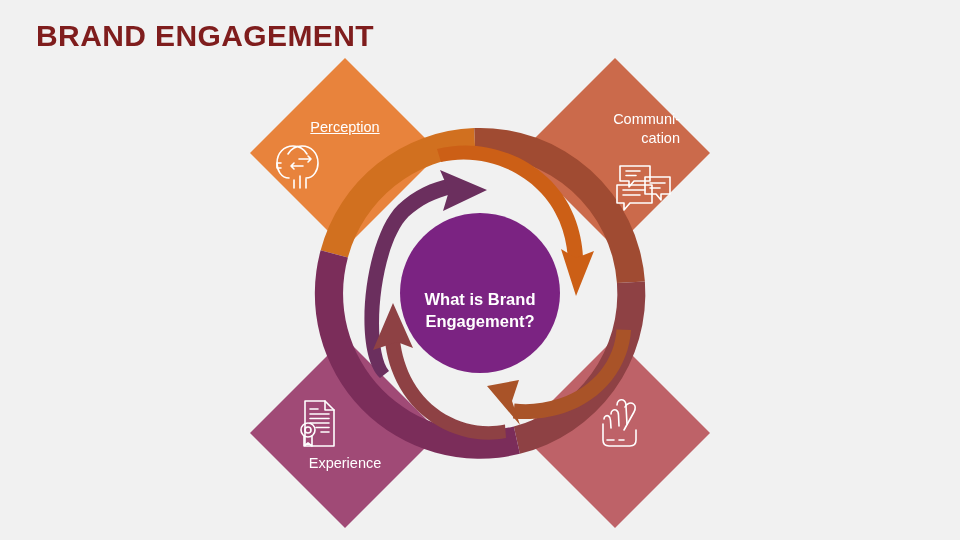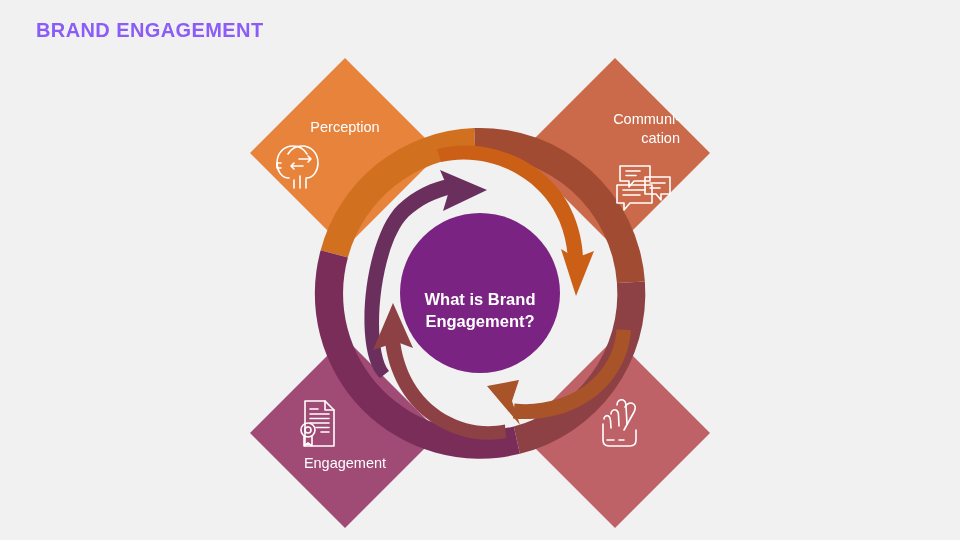--- a/index.html
+++ b/index.html
@@ -18,23 +18,23 @@
     position: absolute;
     left: 0; top: 0;
     width: 960px;
     height: 540px;
     background: #f1f1f1;
   }
   #title {
     position: absolute;
     left: 36px;
     top: 19px;
-    font-size: 20px;
+    font-size: 30px;
     font-weight: bold;
-    color: #8b5cf6;
+    color: #7f1d1d;
     letter-spacing: 0.4px;
     white-space: nowrap;
   }
   #graphic {
     position: absolute;
     left: 0;
     top: 0;
     width: 960px;
     height: 540px;
   }
@@ -202,24 +202,24 @@
                L 619 426"></path>
       <path d="M 604 419 C 604 416.5 606.5 415 608.5 416 C 610 417 610.5 418.5 610.5 420.5
                L 611 428"></path>
       <path d="M 603 424 L 603 440 C 603 444 605 446 609 446 L 630 446
                C 634 446 636 444 636 440 L 636 430"></path>
       <path d="M 607 440 L 614 440 M 619 440 L 624 440"></path>
     </g>
 
   </svg>
 
-  <div class="node-label" style="left:280px; top:118px; width:130px;">Perception</div>
+  <div class="node-label" style="left:280px; top:118px; width:130px;text-decoration:underline;">Perception</div>
 
   <div class="node-label" style="left:550px; top:110px; width:130px;text-align:right;">Communi-
 cation</div>
 
-  <div class="node-label" style="left:280px; top:454px; width:130px;">Engagement</div>
+  <div class="node-label" style="left:280px; top:454px; width:130px;">Experience</div>
 
 
   <div id="center-label">What is Brand
 Engagement?</div>
 
 </div>
 
 </body></html>

